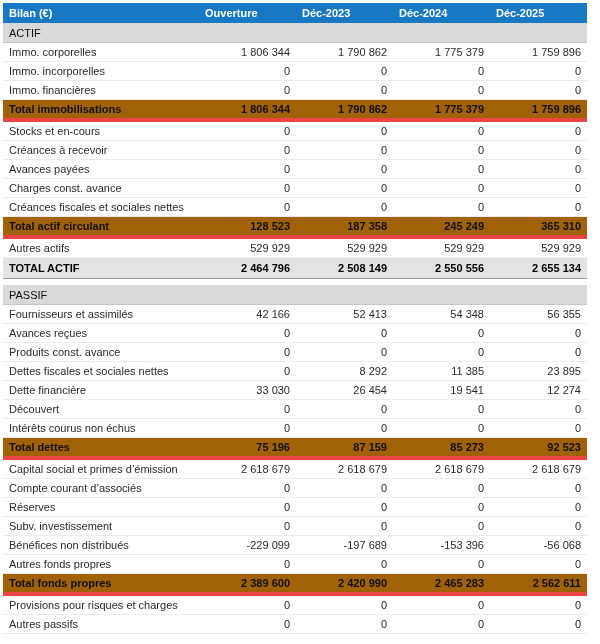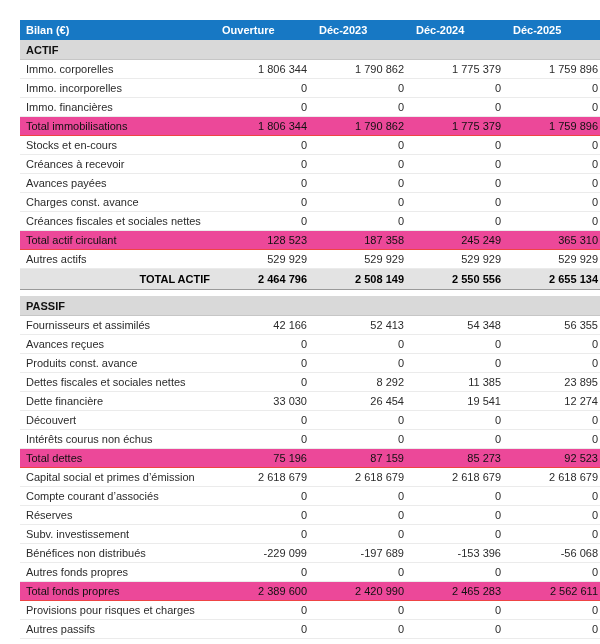--- a/index.html
+++ b/index.html
@@ -6,21 +6,21 @@
     margin: 0;
     padding: 0;
     background: #ffffff;
     font-family: "Liberation Sans", sans-serif;
   }
   .page {
     width: 600px;
     height: 644px;
     background: #ffffff;
     box-sizing: border-box;
-    padding: 20px;
+    padding: 3px;
     overflow: hidden;
   }
   table.balance {
     width: 584px;
     border-collapse: collapse;
     table-layout: fixed;
     font-size: 11px;
     color: #1f1f1f;
   }
   col.c-label { width: 196px; }
@@ -50,44 +50,43 @@
 
   
   tr.row-normal td {
     border-bottom: 1px solid #ebebeb;
     color: #2b2b2b;
   }
 
   
   tr.row-section td {
     background: #d9d9d9;
-    font-weight: bold;
+    font-weight: normal;
     color: #111111;
     height: 19px;
     border-bottom: 1px solid #c6c6c6;
   }
 
   
   tr.row-subtotal td {
-    background: #ec4899;
-    font-weight: normal;
+    background: #a16207;
+    font-weight: bold;
     color: #111111;
     border-top: 1px solid #a0a0a0;
-    border-bottom: 1px solid #ef4444;
+    border-bottom: 4px solid #ef4444;
   }
 
   
   tr.row-total td {
     background: #e3e3e3;
     font-weight: bold;
     color: #000000;
     height: 20px;
     border-top: 1px solid #9a9a9a;
     border-bottom: 1px solid #9a9a9a;
-    text-align: right;
   }
 
   
   tr.row-spacer td {
     height: 6px;
     padding: 0;
     background: #ffffff;
     border: none;
   }
 </style>

